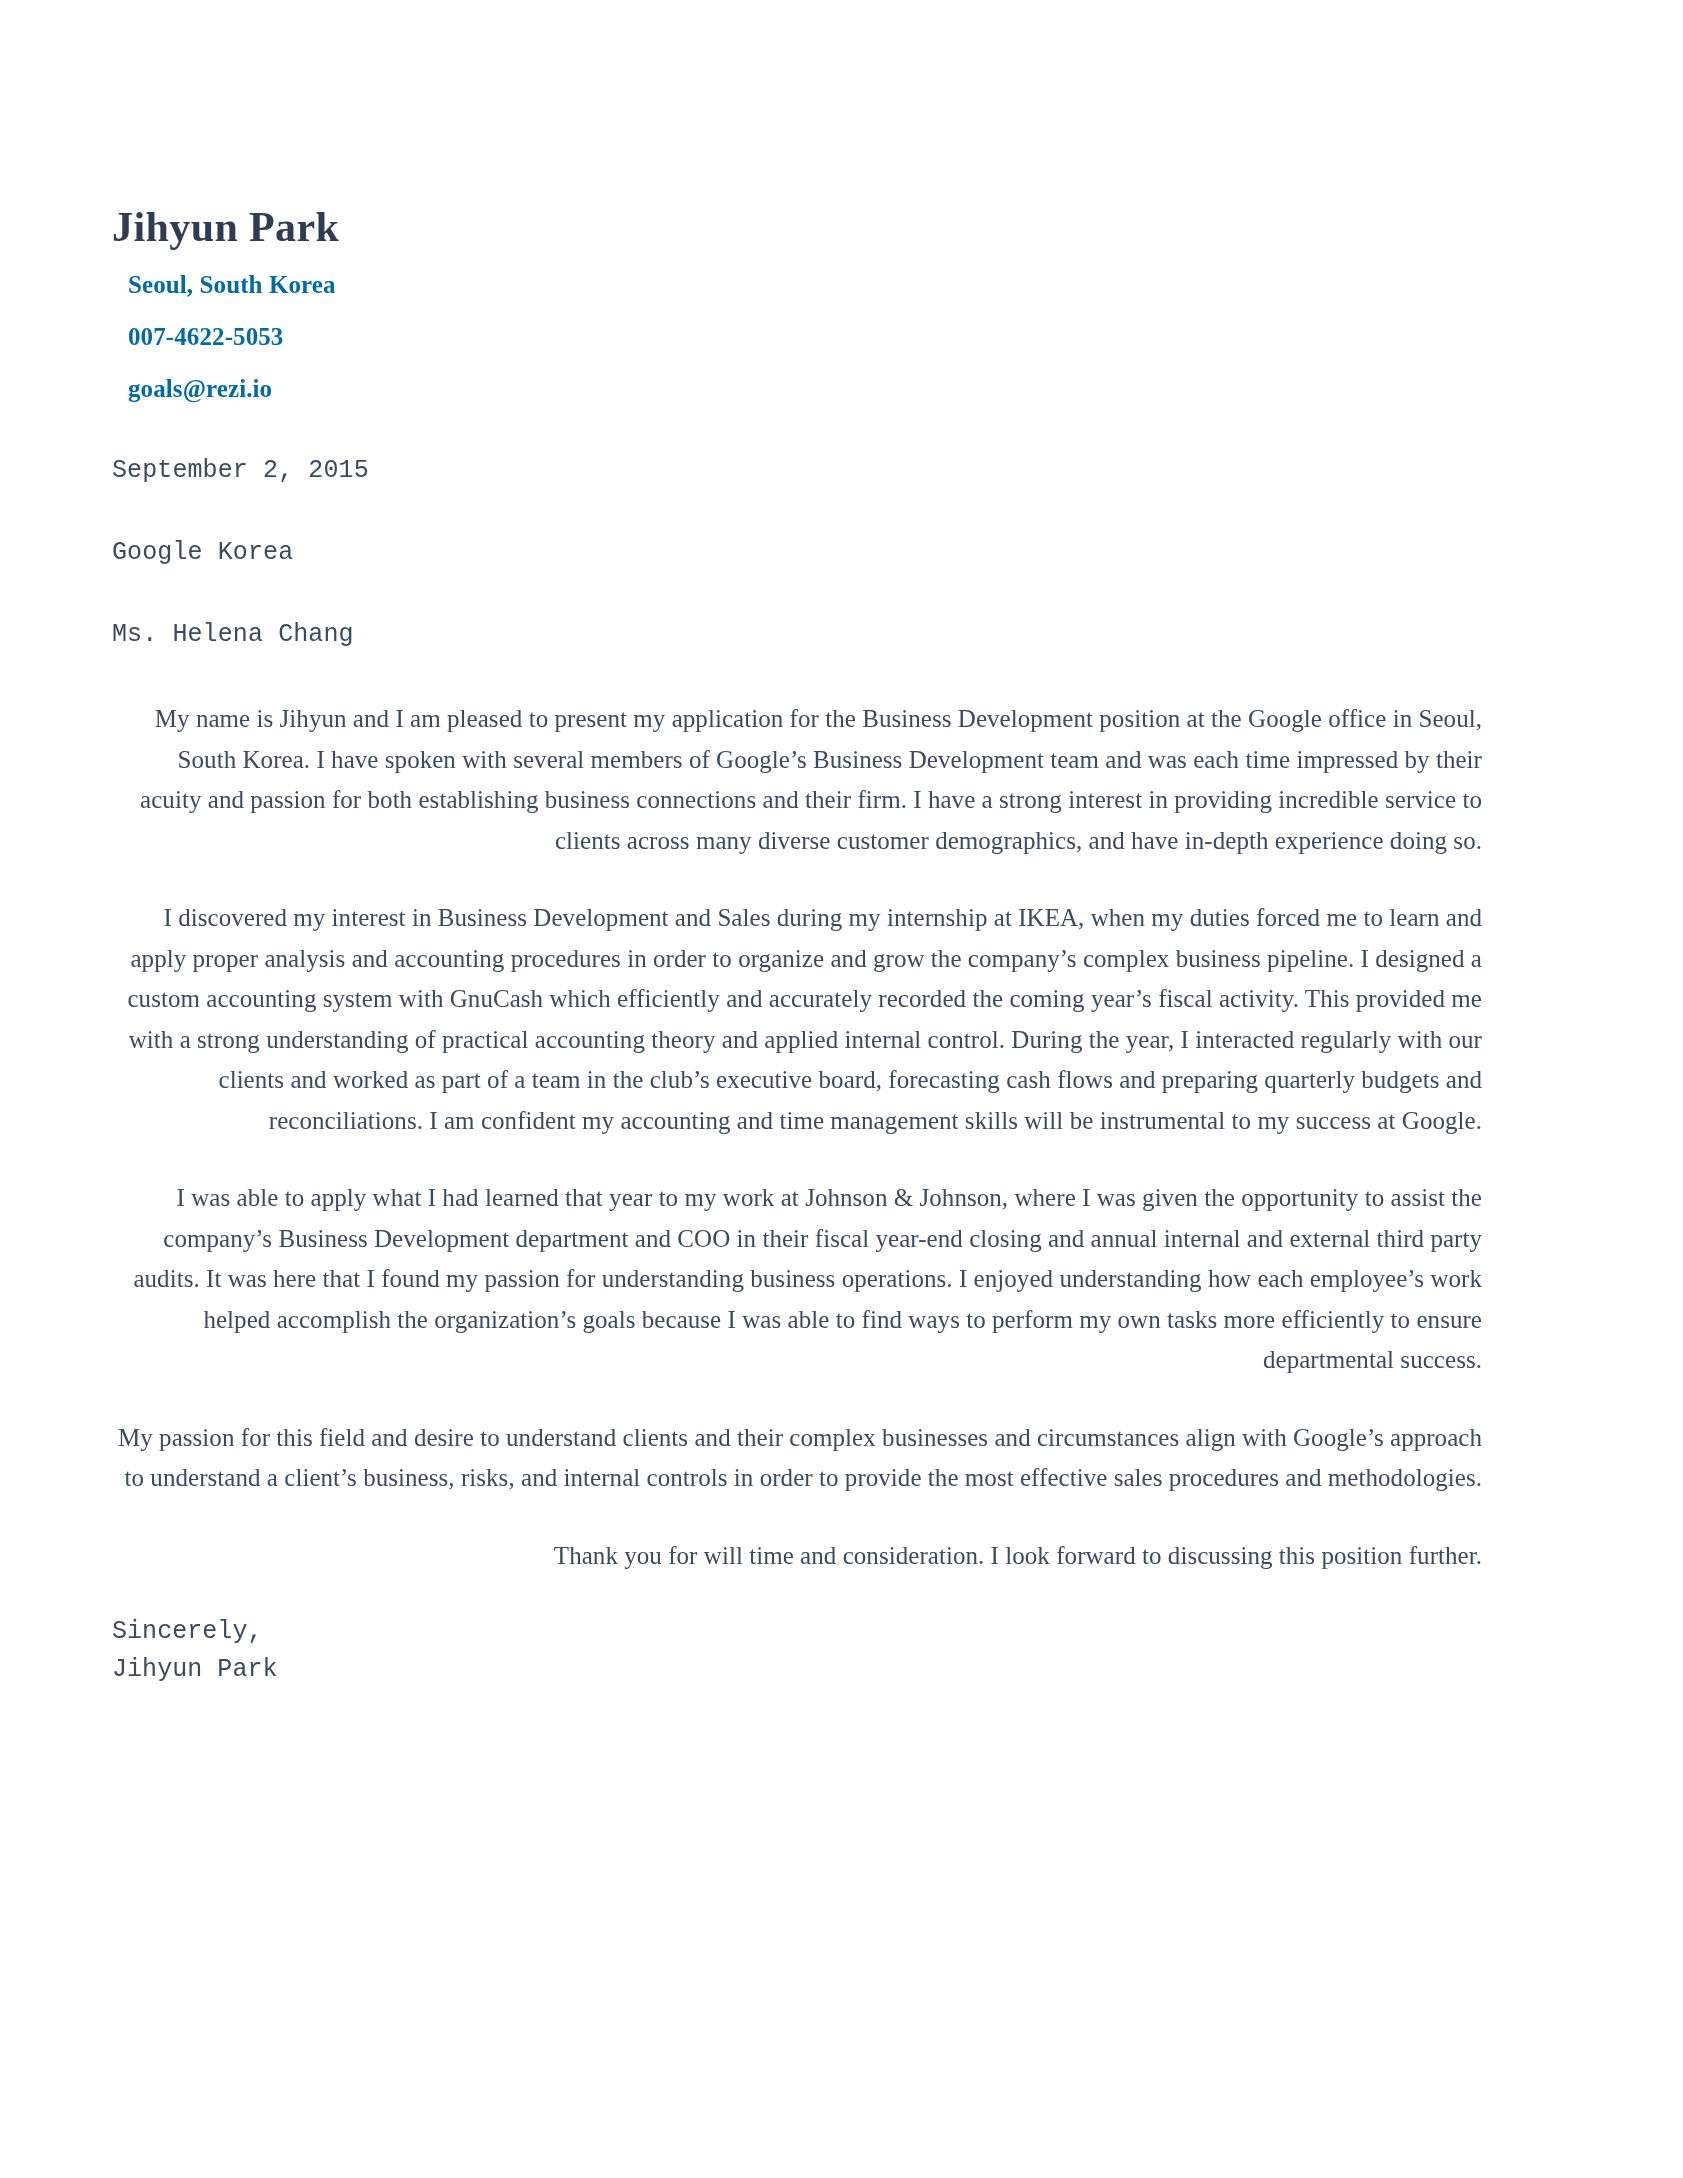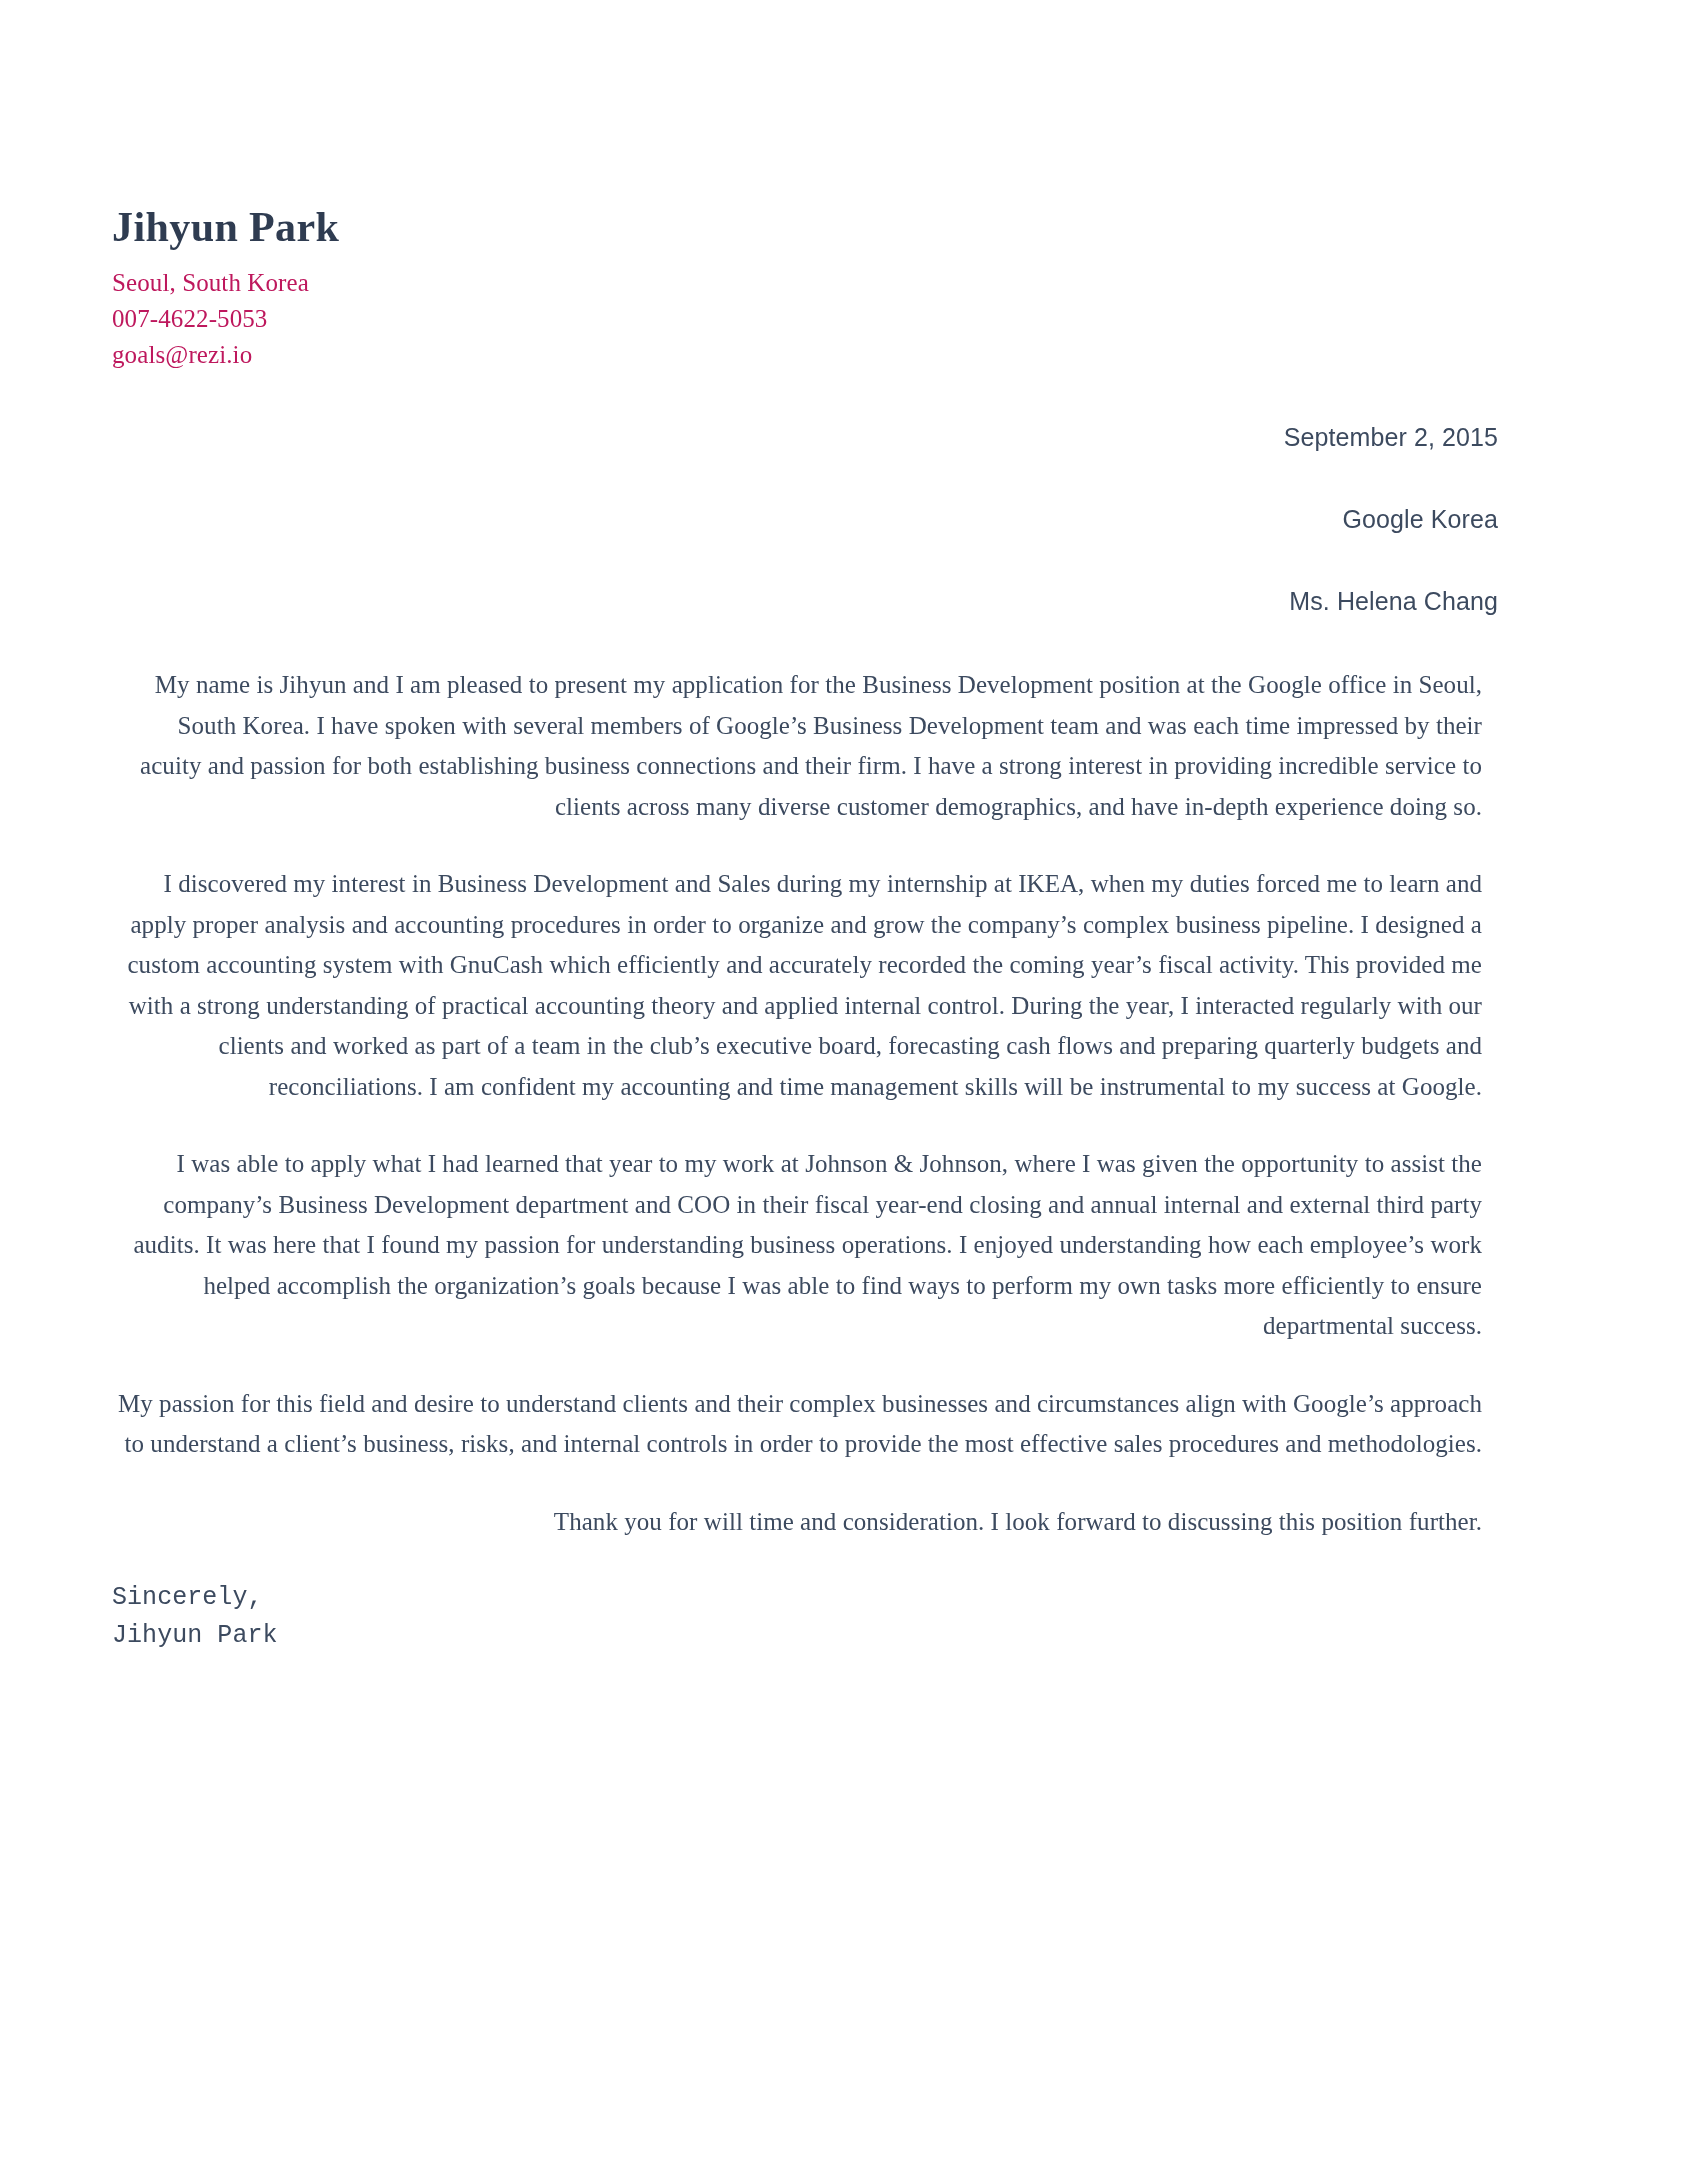--- a/index.html
+++ b/index.html
@@ -31,32 +31,32 @@
     letter-spacing: 0.4px;
     margin: 0 0 14px 0;
   }
   .contact-block {
     margin: 0 0 46px 0;
   }
   .contact-line {
     font-family: "Liberation Serif", "DejaVu Serif", serif;
     font-size: 25px;
     line-height: 1.44;
-    color: #be185d;
-    margin: 0;
+    color: #0369a1;
+    margin: 16px;
     letter-spacing: 0.1px;
+    font-weight: bold;
   }
   .meta-line {
-    font-family: Liberation Sans, sans-serif;
+    font-family: Liberation Mono, monospace;
     font-size: 25px;
     line-height: 1.44;
     color: #3c4a5f;
     margin: 0 0 46px 0;
     letter-spacing: 0.1px;
-    text-align: right;
   }
   .body-paragraph {
     font-family: "Liberation Serif", "DejaVu Serif", serif;
     font-size: 25px;
     line-height: 1.62;
     color: #3c4a5f;
     margin: 0 16px 37px 0;
     text-align: right;
     letter-spacing: 0.05px;
   }

